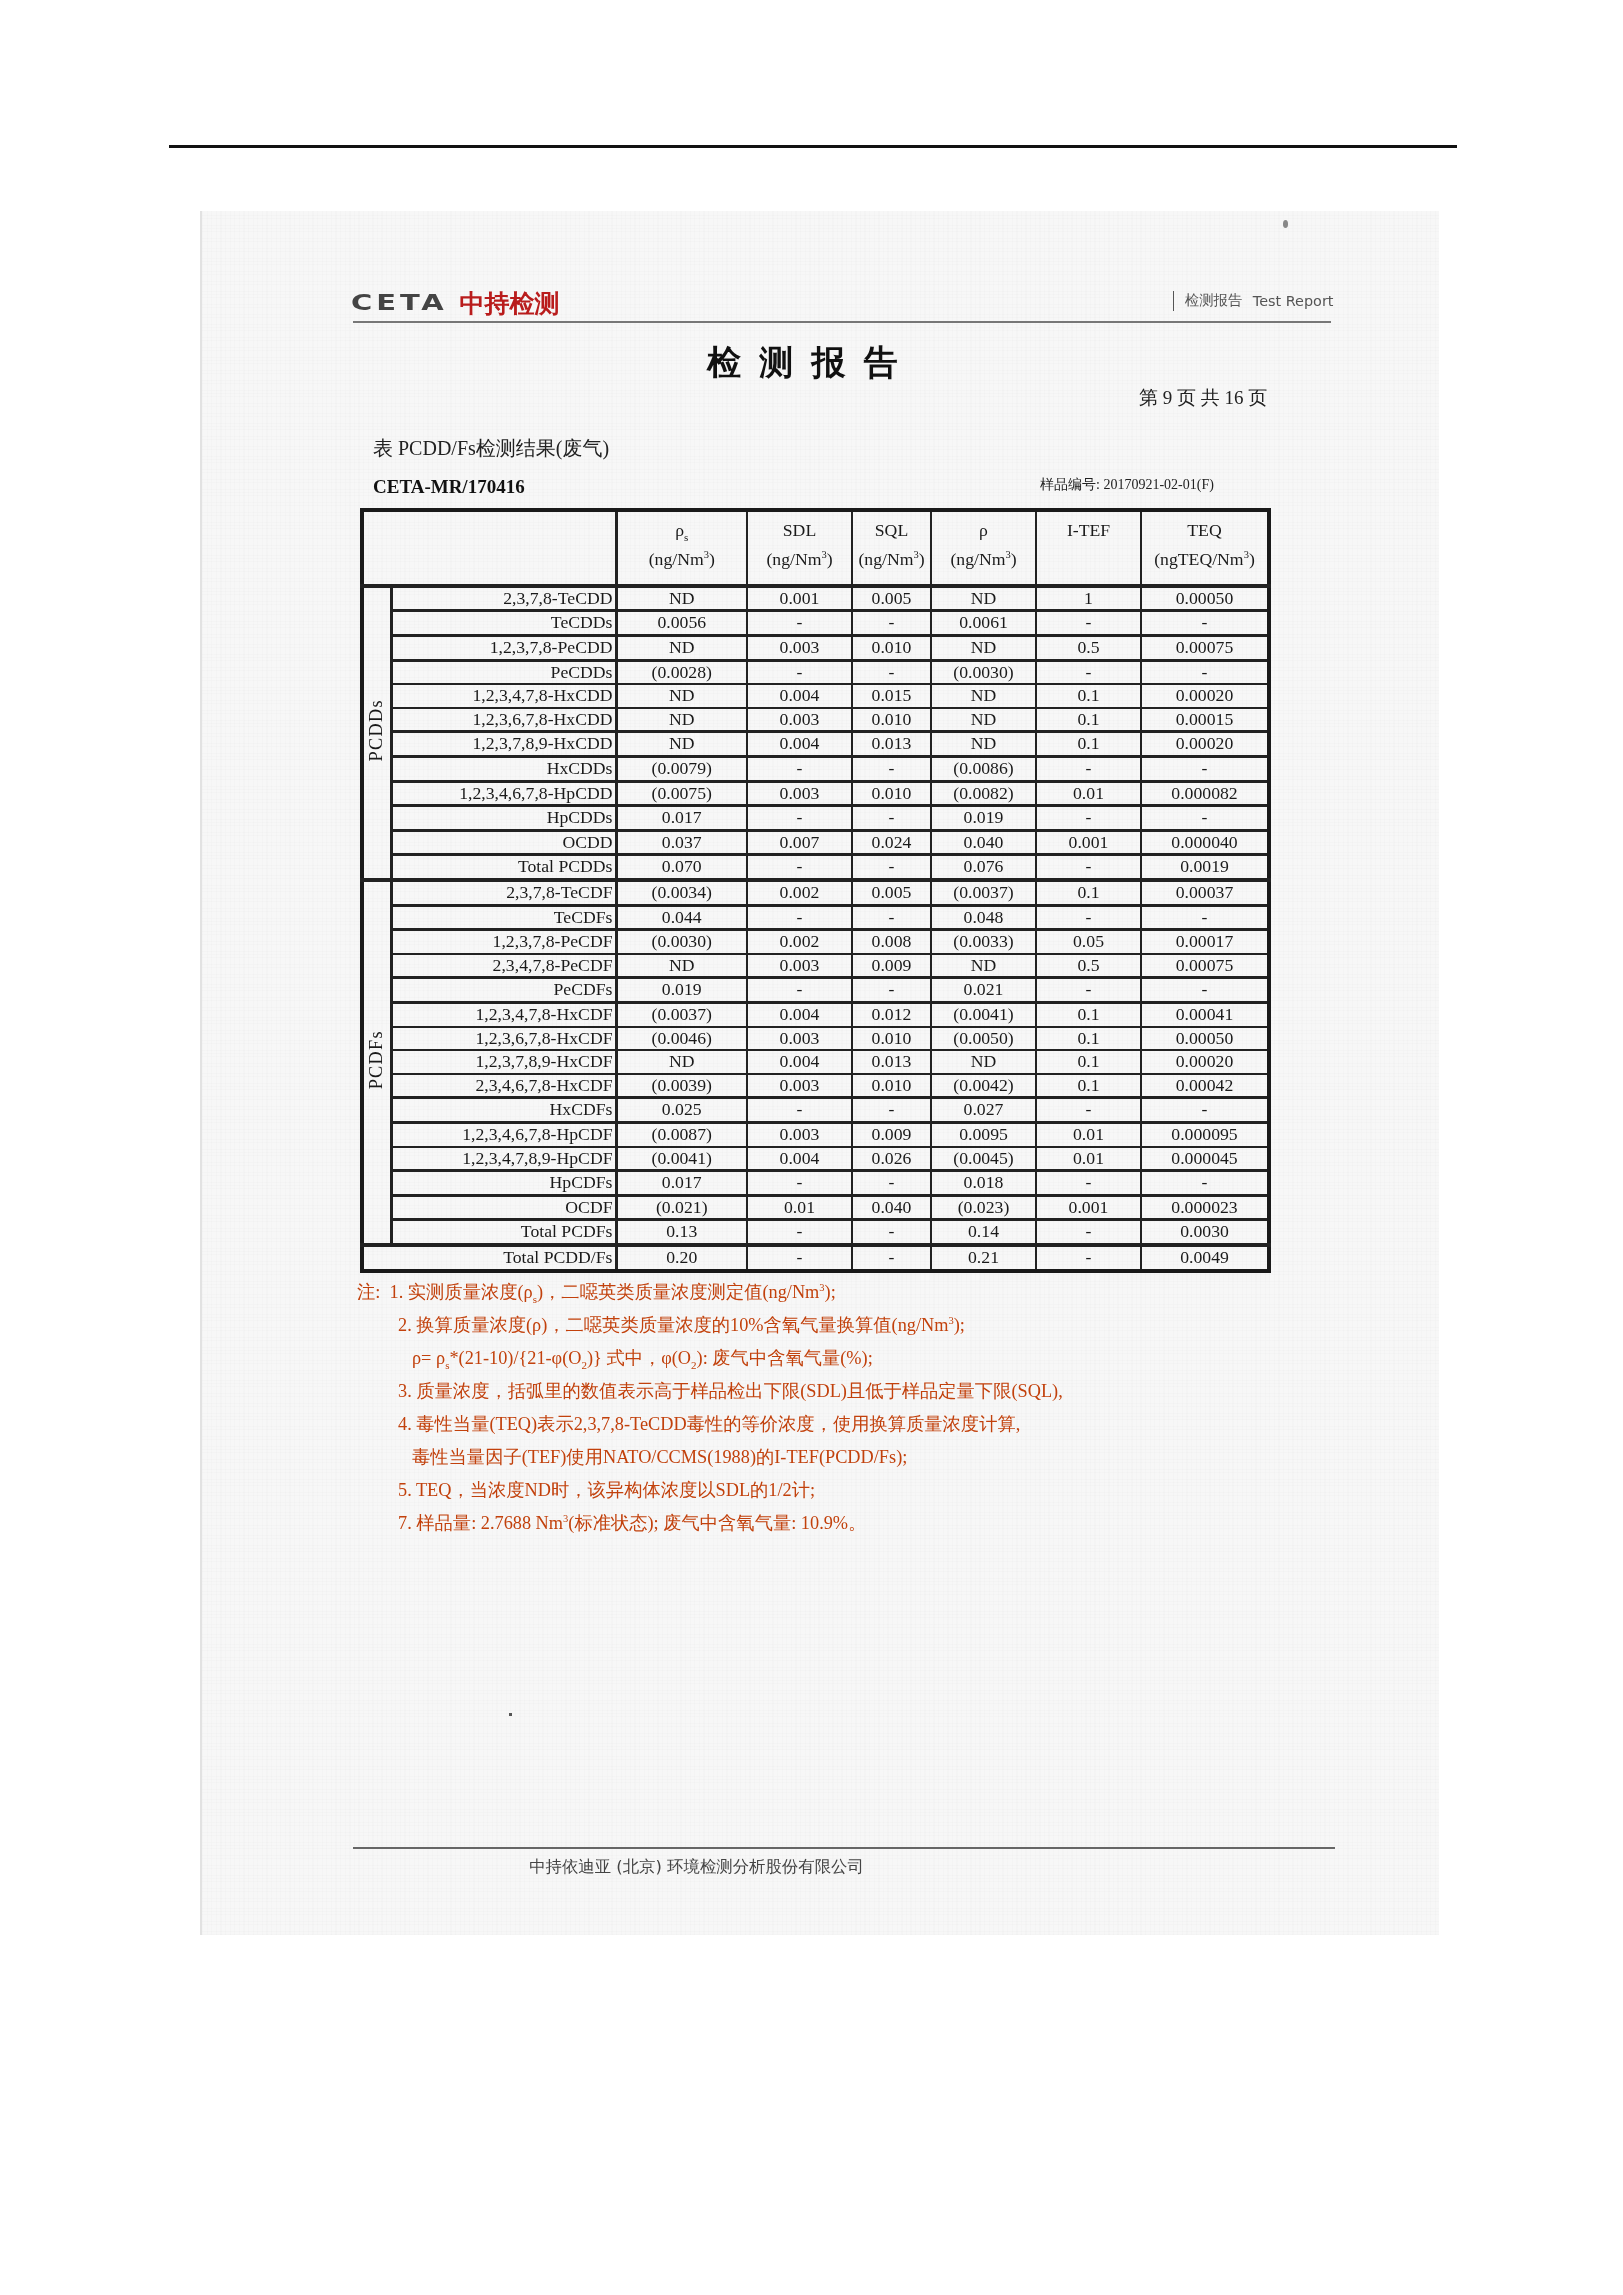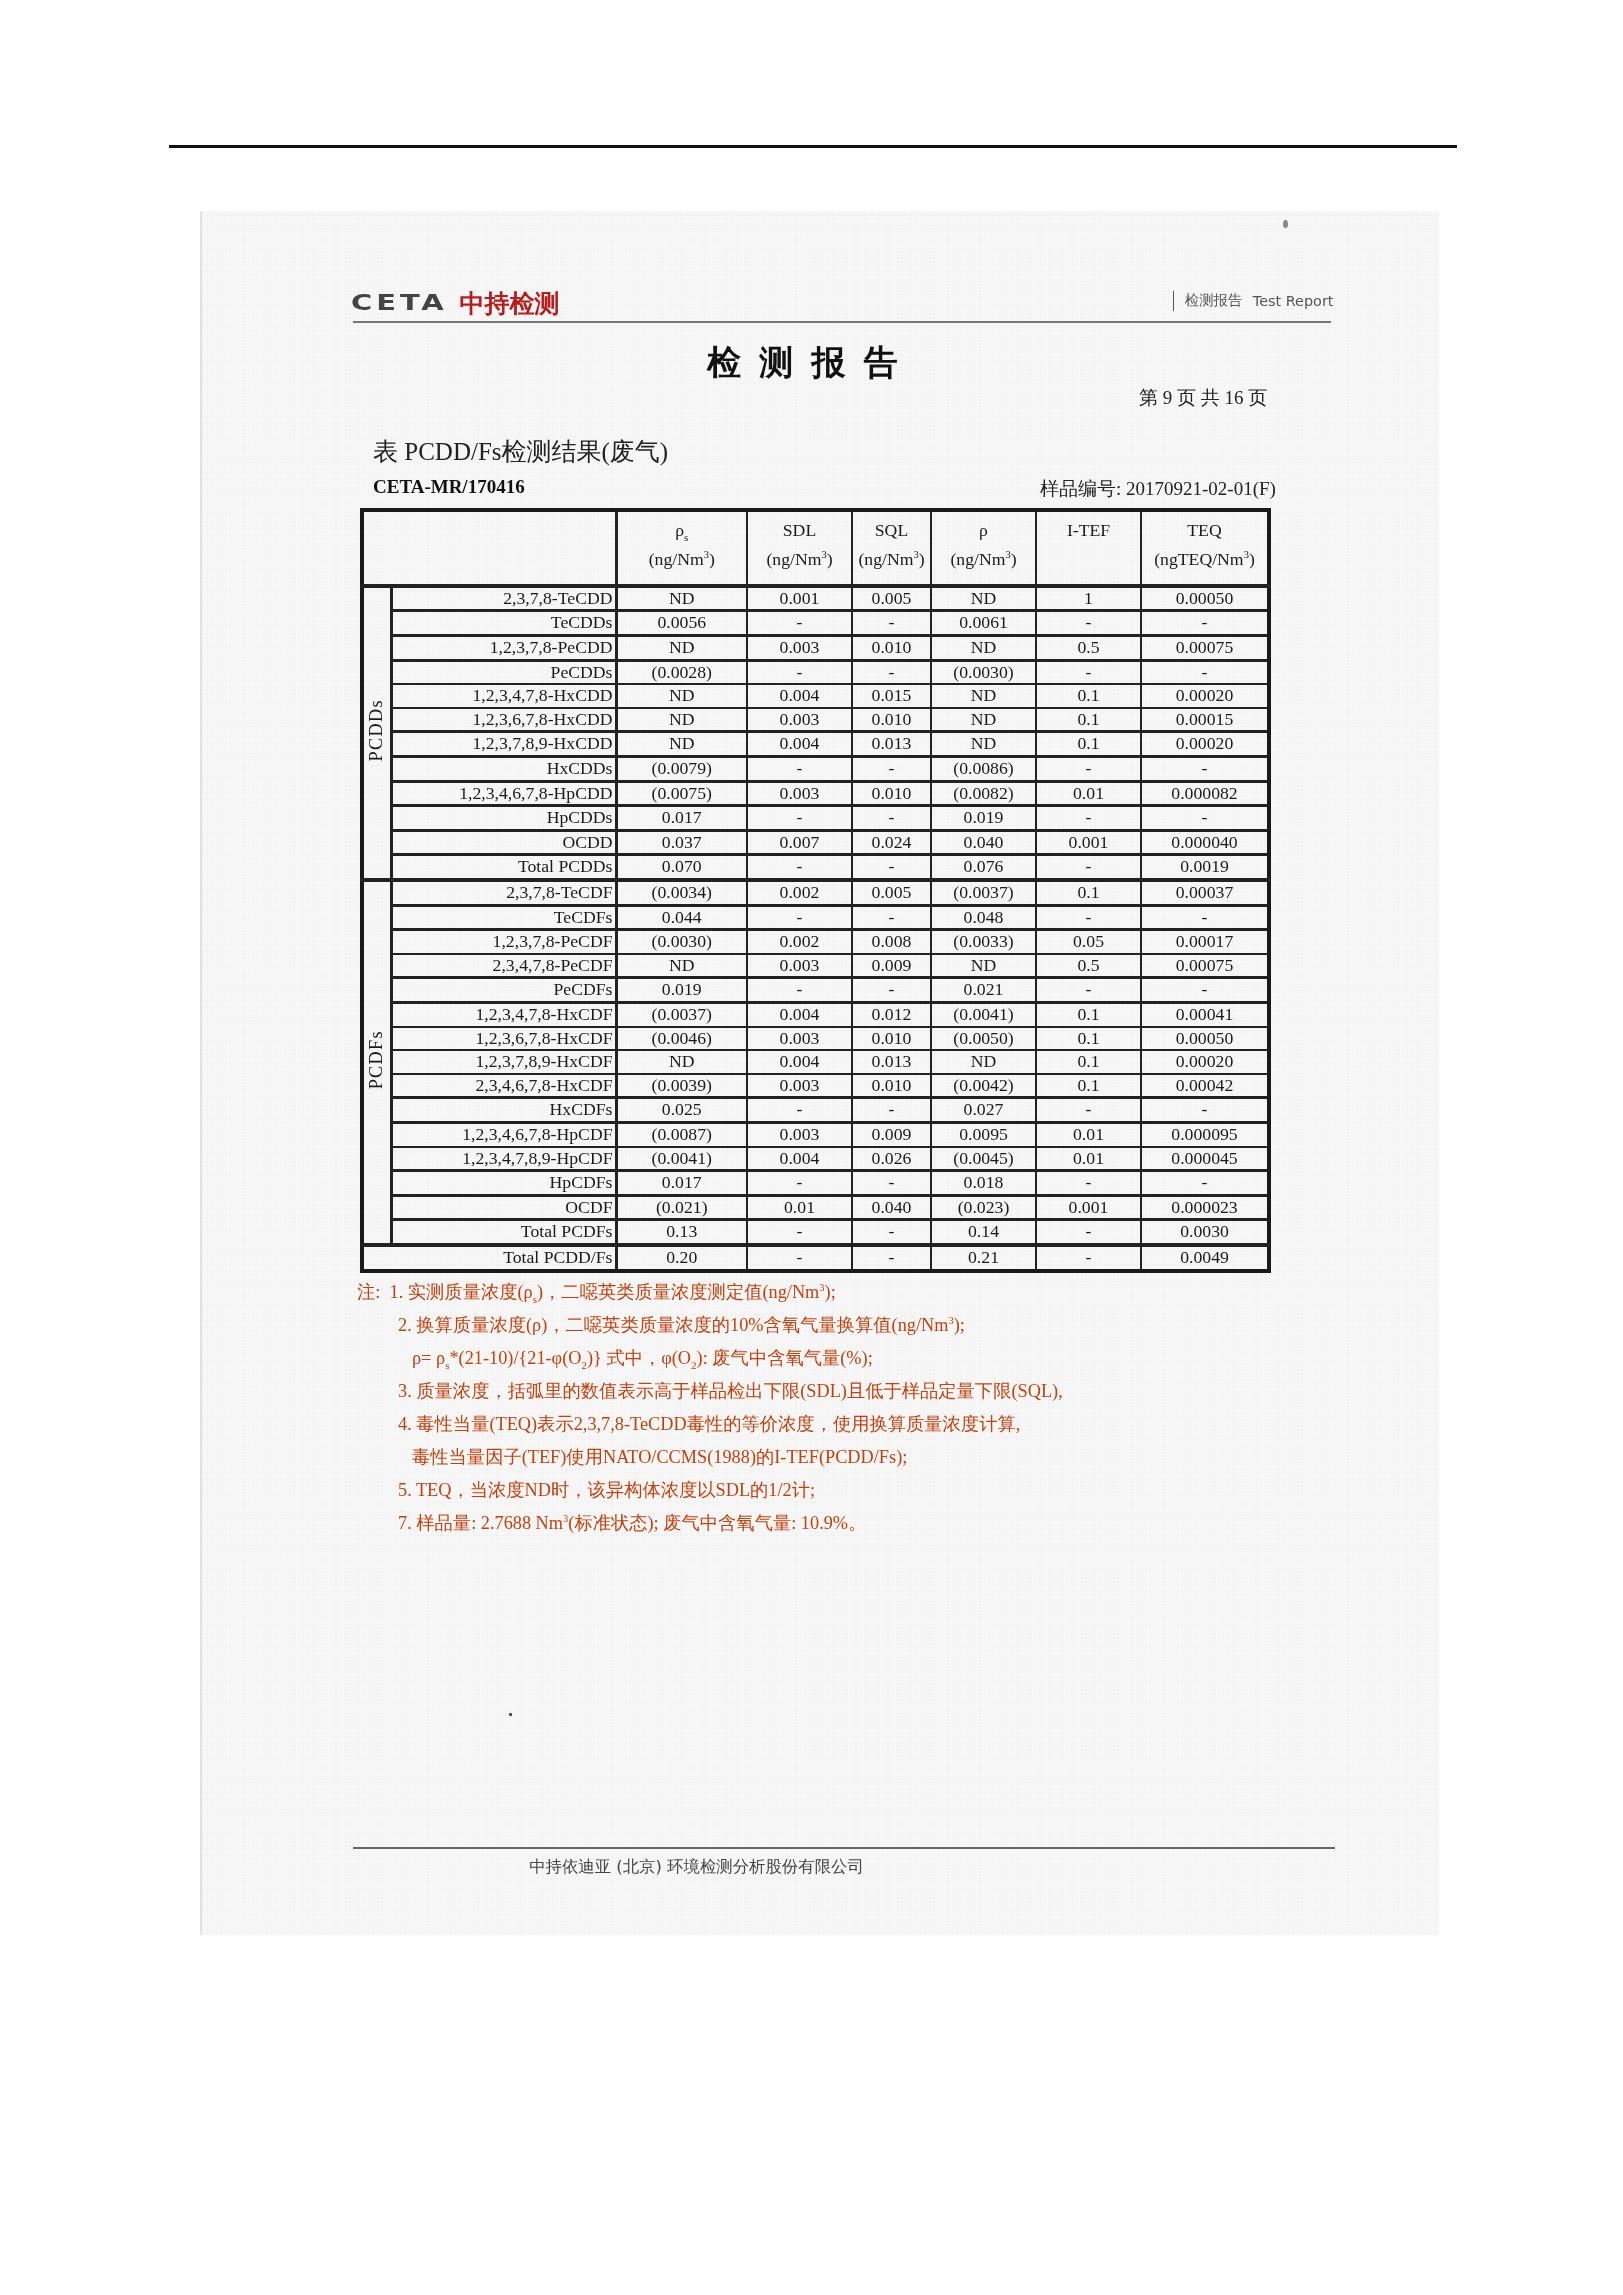--- a/index.html
+++ b/index.html
@@ -18,23 +18,23 @@
                font-weight:bold; transform:scaleY(0.72); transform-origin:left center; }
   .logo-cn { font-family:"DejaVu Sans",sans-serif; font-size:25px; color:#b91c1c; font-weight:bold; }
   .hdr-right { position:absolute; left:1173px; top:291px; font-family:"DejaVu Sans",sans-serif;
                font-size:14.4px; color:#555; display:flex; gap:10.5px; align-items:center; }
   .hdr-right .bar { width:1.3px; height:19.6px; background:#555; }
   .hdr-rule { position:absolute; left:353px; top:321px; width:978px; height:2px; background:#777; }
 
   .doc-title { position:absolute; left:0; width:1623px; top:340px; text-align:center;
                font-family:"DejaVu Sans",sans-serif; font-weight:bold; font-size:34px; letter-spacing:18.3px; color:#111; }
   .page-no { position:absolute; left:1139px; top:385px; font-size:19px; color:#222; }
-  .tbl-caption { position:absolute; left:373px; top:435px; font-size:25px; color:#222; }
+  .tbl-caption { position:absolute; left:373px; top:435px; font-size:20px; color:#222; }
   .report-no { position:absolute; left:373px; top:476px; font-size:19px; font-weight:bold; color:#111; }
-  .sample-no { position:absolute; left:1040px; top:476px; font-size:19px; color:#222; }
+  .sample-no { position:absolute; left:1040px; top:476px; font-size:14px; color:#222; }
 
   table.res { position:absolute; left:344px; top:508px; width:910px; border-collapse:collapse;
               border:4.6px solid #1a1a1a; font-size:17.7px; table-layout:fixed;margin-left:16px; }
   table.res td, table.res th { border:2px solid #222; padding:0 2.6px; height:21.6px; line-height:19.6px;
               text-align:center; font-weight:normal; white-space:nowrap; overflow:hidden; }
   table.res thead th { height:68px; line-height:29px; vertical-align:top; padding-top:3.9px; border-bottom:3.9px solid #222; }
   table.res td.name { text-align:right; padding-right:2px; border-right:3.3px solid #222; }
   table.res td.grp { padding:0; width:29px; border-right:3.3px solid #222; }
   table.res tr.thick td { border-top:3.9px solid #222; }
   table.res tr.thin td { border-top:1.3px solid #777; }

